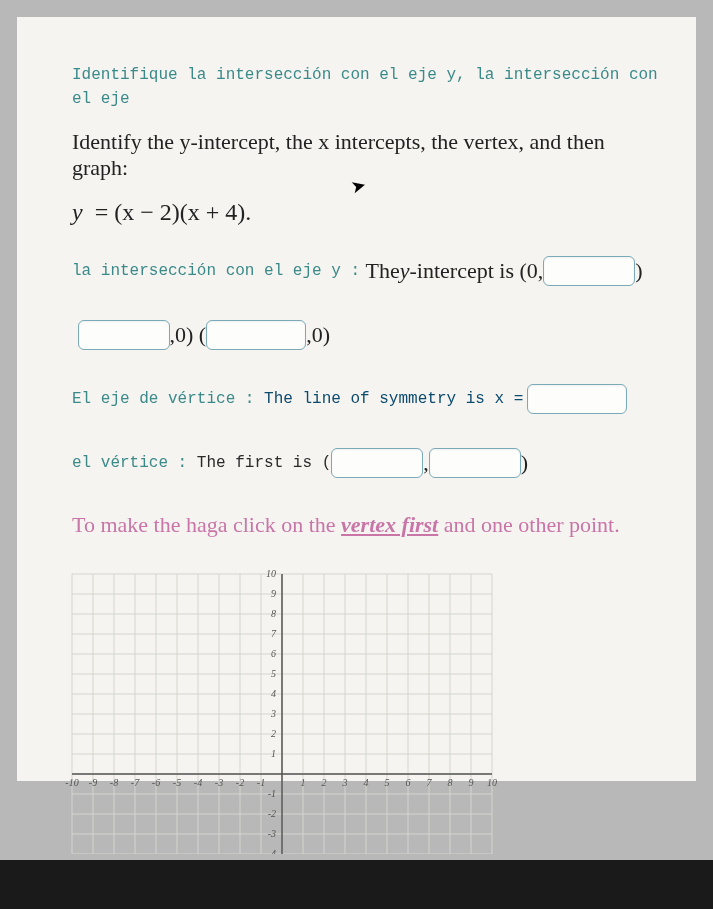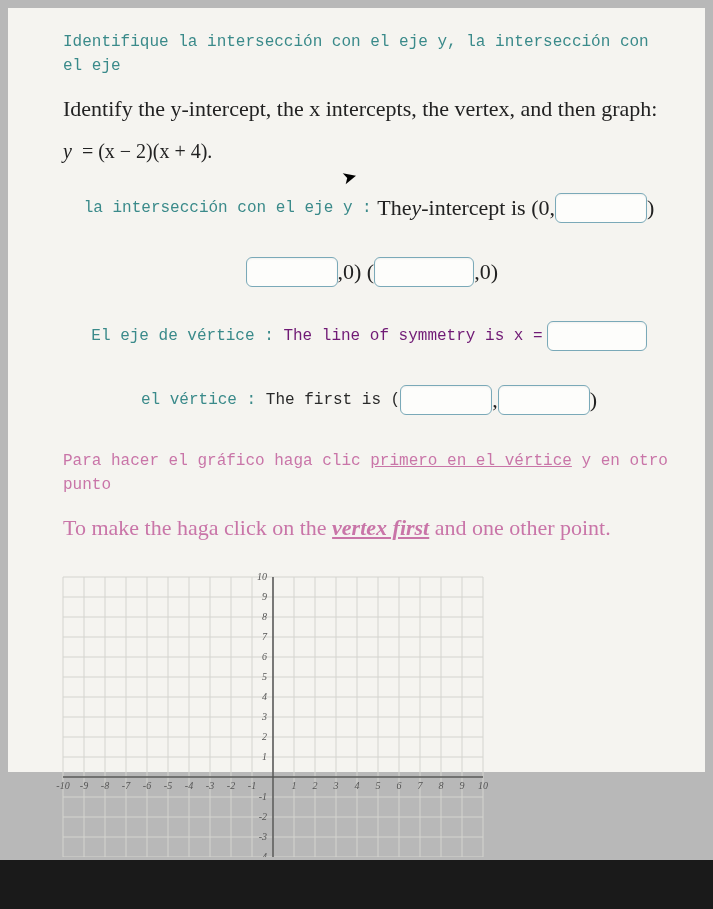--- a/index.html
+++ b/index.html
@@ -6,22 +6,22 @@
   body {
     background: #b8b8b8;
     font-family: Georgia, 'Times New Roman', serif;
     width: 713px;
     height: 909px;
     overflow: hidden;
     position: relative;
   }
   .page {
     background: #f5f4f0;
-    margin: 8px;
-    padding: 22px 30px 20px 55px;
+    margin: 17px;
+    padding: 46px 30px 20px 55px;
     height: 764px;
     position: relative;
   }
   .bottom-bar {
     position: absolute;
     bottom: 0;
     left: 0;
     right: 0;
     height: 49px;
     background: #1a1a1a;
@@ -37,33 +37,32 @@
     color: #222;
     font-size: 22px;
   }
   .pink {
     color: #c975a8;
   }
   .block { margin-bottom: 26px; }
   .block-tight { margin-bottom: 18px; }
   .equation {
     font-family: Georgia, serif;
-    font-size: 20px;
+    font-size: 24px;
     color: #222;
     font-style: italic;
     margin-bottom: 30px;
   }
   .equation .roman { font-style: normal; }
   .line {
     display: flex;
     align-items: center;
     flex-wrap: nowrap;
     margin-bottom: 34px;
     font-size: 16px;
-    justify-content: center;
   }
   .input-box {
     display: inline-block;
     border: 1.5px solid #7aa9b8;
     border-radius: 6px;
     background: #fdfdfb;
     height: 30px;
     width: 92px;
     vertical-align: middle;
     box-shadow: inset 0 1px 2px rgba(0,0,0,0.05);
@@ -123,38 +122,35 @@
     <span class="serif-black">&nbsp;</span>
     <span class="input-box md"></span>
     <span class="serif-black">,0) (</span>
     <span class="input-box lg"></span>
     <span class="serif-black">,0)</span>
   </div>
 
   <div class="line">
     <span class="mono-teal">El eje de vértice :</span>
     <span class="mono-teal">&nbsp;</span>
-    <span class="mono-teal" style="color:#701a75">The line of symmetry is x =</span>
+    <span class="mono-teal" style="color:#0c4a6e">The line of symmetry is x =</span>
     <span>&nbsp;</span>
     <span class="input-box lg"></span>
   </div>
 
   <div class="line">
     <span class="mono-teal">el vértice :</span>
     <span class="mono-teal">&nbsp;</span>
     <span class="mono-teal" style="color:#2a2a2a">The first is (</span>
     <span class="input-box md"></span>
     <span class="serif-black">,</span>
     <span class="input-box md"></span>
     <span class="serif-black">)</span>
   </div>
 
-  <div class="block-tight mono-teal pink" style="margin-top:10px;">
-    <span>Para hacer el gráfico haga clic </span><span class="underline-link">primero en el vértice</span><span> y en otro punto</span>
-  </div>
 
   <div class="block serif-black pink">
     <span>To make the haga click on the </span><span class="underline-link" style="font-style:italic;font-weight:bold">vertex first</span><span> and one other point.</span>
   </div>
 
   <div class="graph-area">
     <svg class="grid-svg" viewBox="0 0 440 290">
 
       <g stroke="#c9c9c4" stroke-width="1">
         

